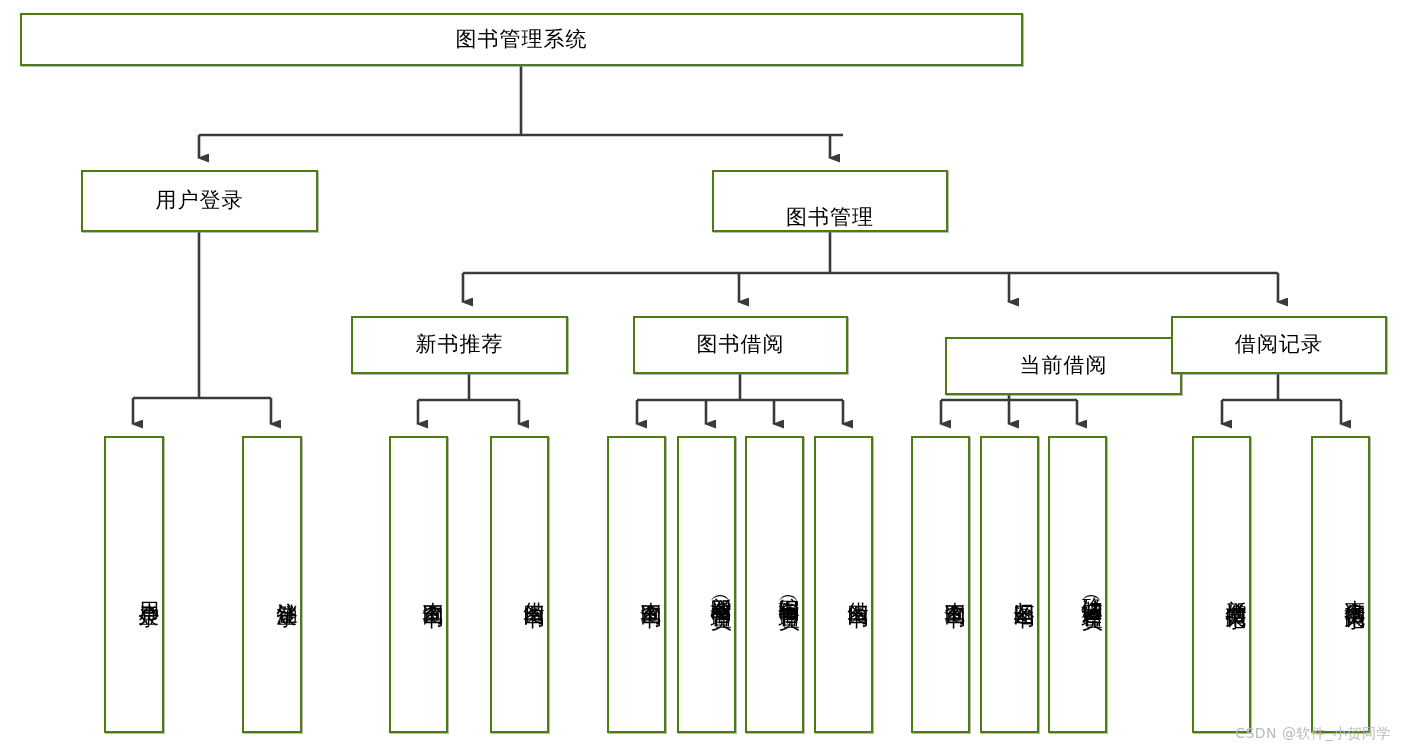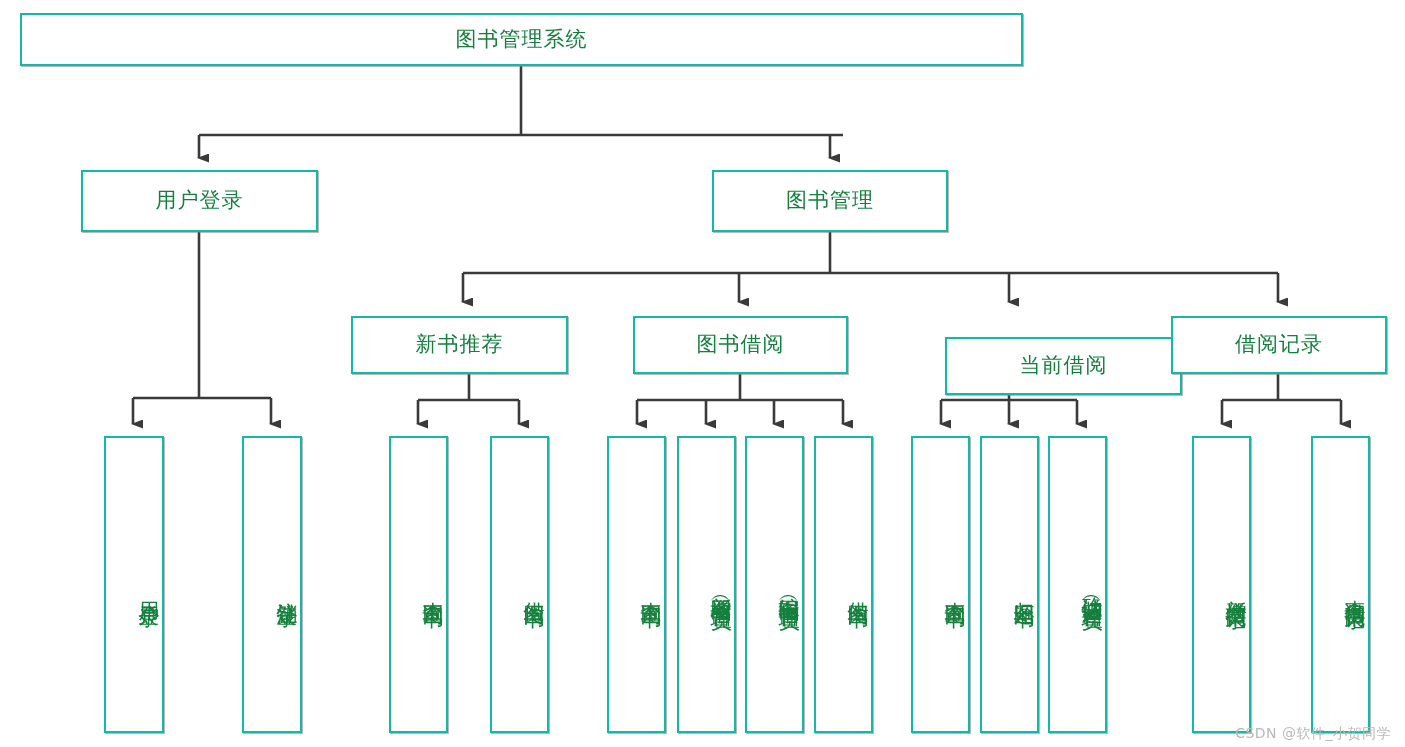--- a/index.html
+++ b/index.html
@@ -22,26 +22,26 @@
   svg#wires {
     position: absolute;
     left: 0;
     top: 0;
     width: 1405px;
     height: 747px;
   }
   .node {
     position: absolute;
     box-sizing: border-box;
-    border: 2px solid #14b8a6;
+    border: 2px solid #4d7c0f;
     background: #ffffff;
     display: flex;
     align-items: center;
     justify-content: center;
-    color: #15803d;
+    color: #000000;
     box-shadow: 1px 1px 0 rgba(130,130,130,0.55);
   }
   .node.horiz {
     font-size: 21px;
     letter-spacing: 1px;
     line-height: 1.2;
   }
   .node.vert {
     writing-mode: vertical-rl;
     text-orientation: upright;
@@ -124,21 +124,21 @@
     </g>
   </svg>
 
   <div class="node horiz" style="left:20px; top:13px; width:1003px; height:53px;">
     <span>图书管理系统</span>
   </div>
 
   <div class="node horiz" style="left:81px; top:170px; width:237px; height:62px;">
     <span>用户登录</span>
   </div>
-  <div class="node horiz" style="left:712px; top:170px; width:236px; height:62px;">
+  <div class="node horiz" style="left:712px; top:170px; width:236px; height:62px;align-items:flex-end;">
     <span>图书管理</span>
   </div>
 
   <div class="node horiz" style="left:351px; top:316px; width:217px; height:58px;">
     <span>新书推荐</span>
   </div>
   <div class="node horiz" style="left:633px; top:316px; width:215px; height:58px;">
     <span>图书借阅</span>
   </div>
   <div class="node horiz" style="left:945px; top:316px; width:237px; height:58px;margin-top:21px;">

